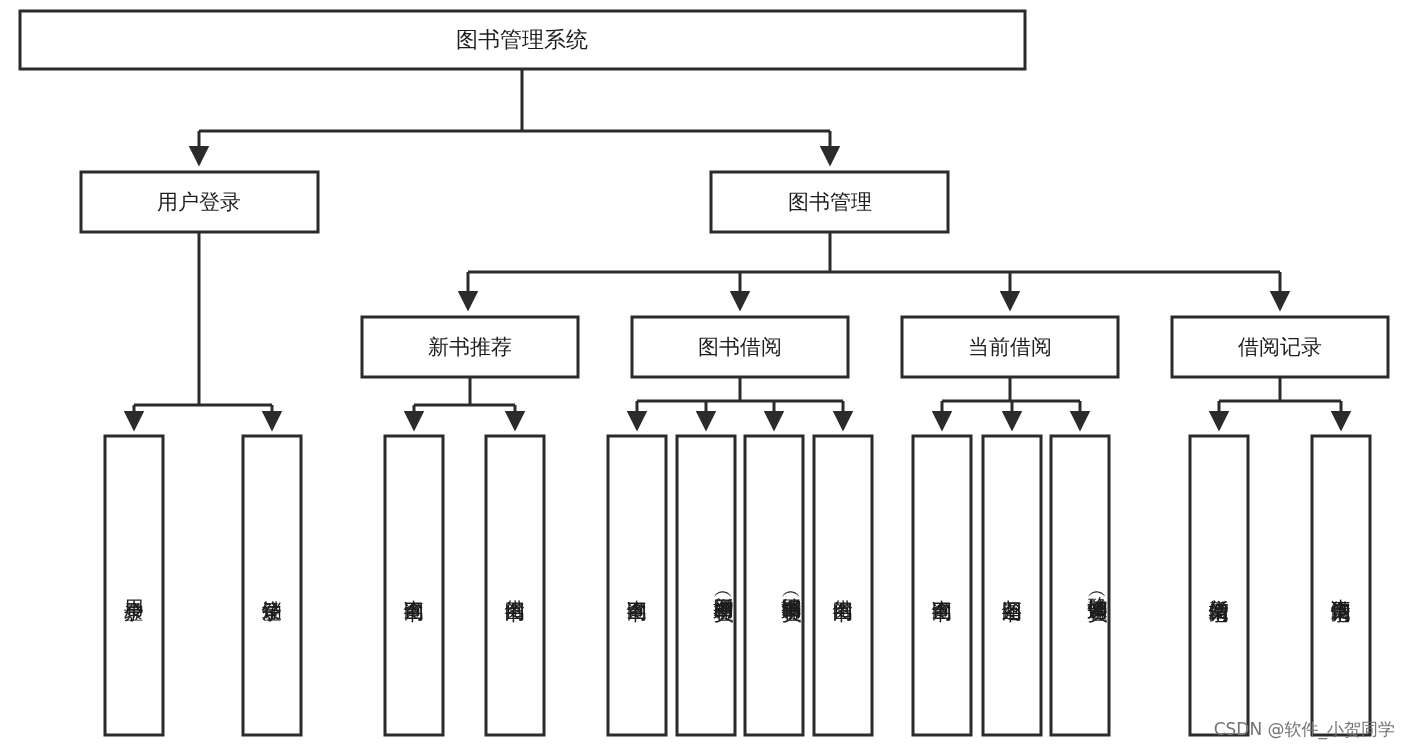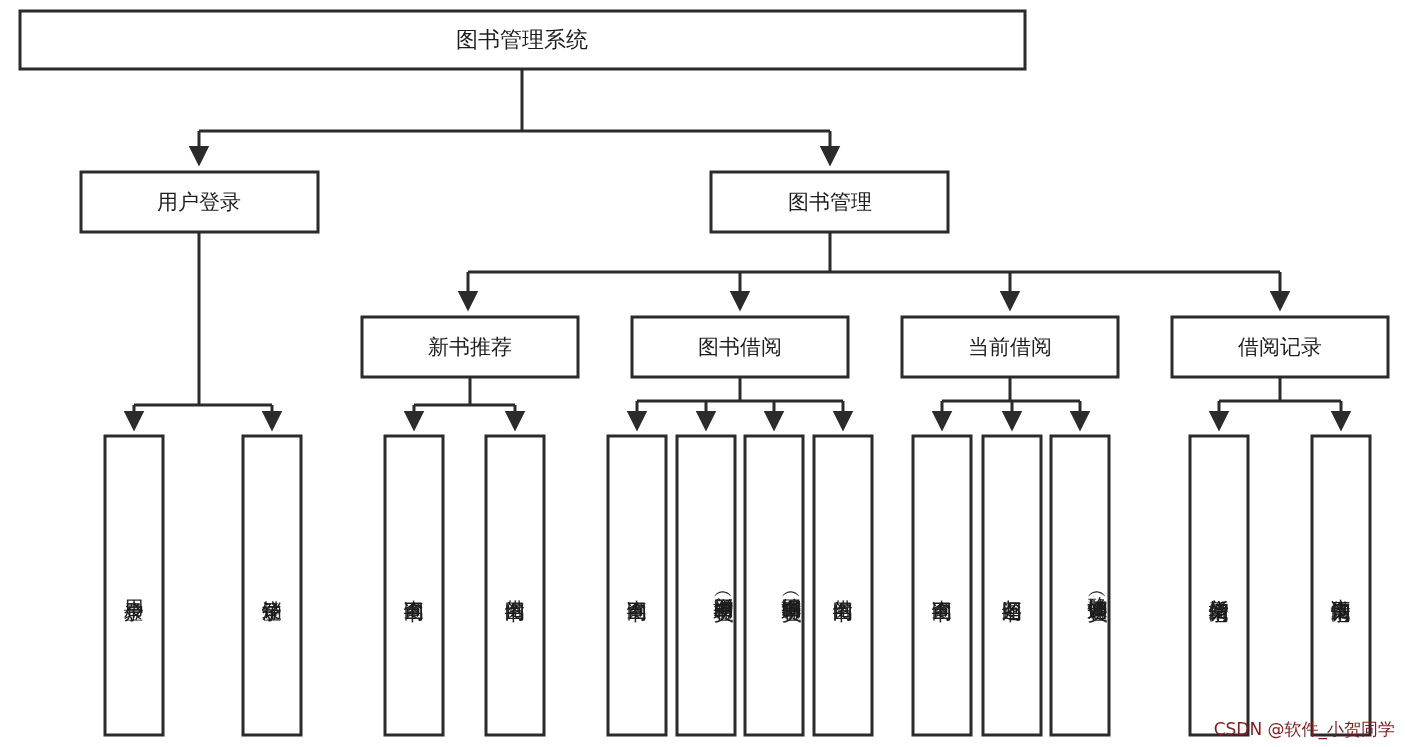--- a/index.html
+++ b/index.html
@@ -60,21 +60,21 @@
     white-space: nowrap;
     text-align: center;
     pointer-events: none;
   }
   .watermark {
     position: absolute;
     right: 10px;
     bottom: 6px;
     font-family: "DejaVu Sans", "Liberation Sans", sans-serif;
     font-size: 17px;
-    color: #7f1d1d;
+    color: #737373;
     white-space: nowrap;
     pointer-events: none;
   }
 </style>
 </head>
 <body>
 
 <div id="diagram-root">
 
   <svg id="flowchart" viewBox="0 0 1405 747">

